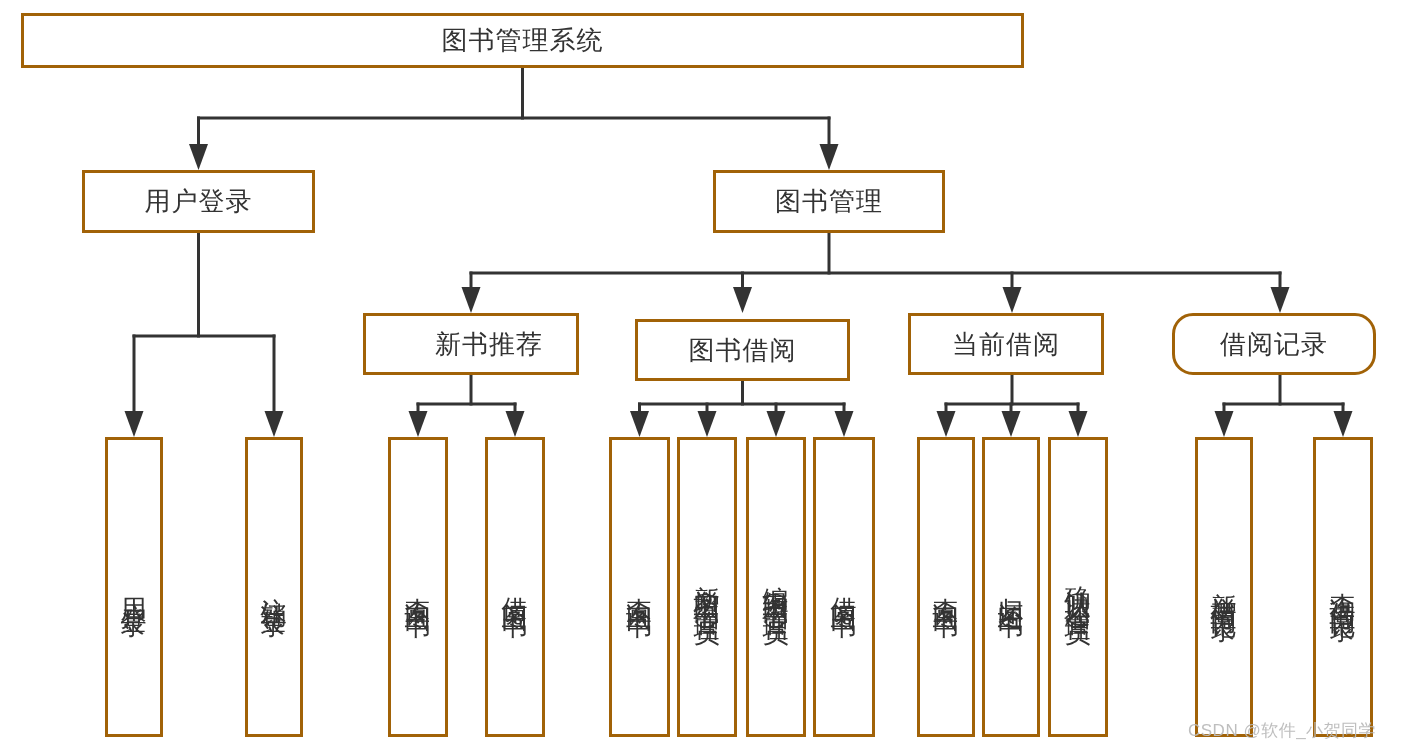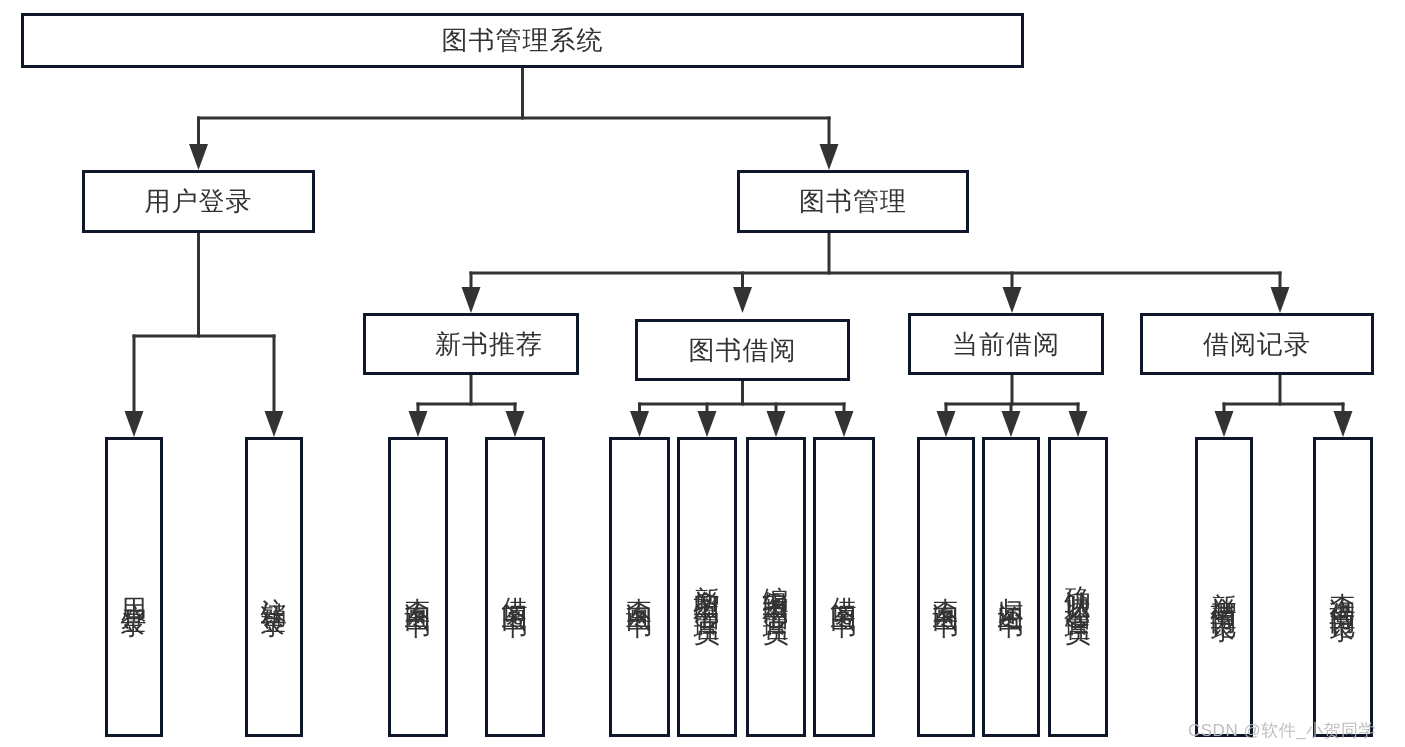--- a/index.html
+++ b/index.html
@@ -6,21 +6,21 @@
   html,body { background:#ffffff; }
   #canvas {
     position:relative;
     width:1405px; height:747px;
     background:#ffffff;
     font-family:"Liberation Sans", sans-serif;
     overflow:hidden;
   }
   .node {
     position:absolute;
-    border:3px solid #0f172a;
+    border:3px solid #a16207;
     background:#ffffff;
     display:flex; align-items:center; justify-content:center;
     color:#333333;
     z-index:2;
   }
   .h-node span {
     font-size:26px;
     letter-spacing:1px;
     white-space:nowrap;
   }
@@ -106,34 +106,34 @@
       <polygon points="1333.5,411 1352.5,411 1343,437" fill="#333333"></polygon>
     </svg>
 
   <div class="node h-node" style="left:21px; top:13px; width:1003px; height:55px;">
     <span>图书管理系统</span>
   </div>
 
   <div class="node h-node" style="left:82px; top:170px; width:233px; height:63px;">
     <span>用户登录</span>
   </div>
-  <div class="node h-node" style="left:737px; top:170px; width:232px; height:63px;">
+  <div class="node h-node" style="left:713px; top:170px; width:232px; height:63px;">
     <span>图书管理</span>
   </div>
 
   <div class="node h-node" style="left:363px; top:313px; width:216px; height:62px;padding-left:36px;">
     <span>新书推荐</span>
   </div>
   <div class="node h-node" style="left:635px; top:313px; width:215px; height:62px;margin-top:6px;">
     <span>图书借阅</span>
   </div>
   <div class="node h-node" style="left:908px; top:313px; width:196px; height:62px;">
     <span>当前借阅</span>
   </div>
-  <div class="node h-node" style="left:1140px; top:313px; width:234px; height:62px;">
+  <div class="node h-node" style="left:1172px; top:313px; width:204px; height:62px;border-radius:21px;">
     <span>借阅记录</span>
   </div>
 
   <div class="node v-node" style="left:105px; top:437px; width:58px; height:300px;">
     <span>用户登录</span>
   </div>
   <div class="node v-node" style="left:245px; top:437px; width:58px; height:300px;">
     <span>注销登录</span>
   </div>
 

